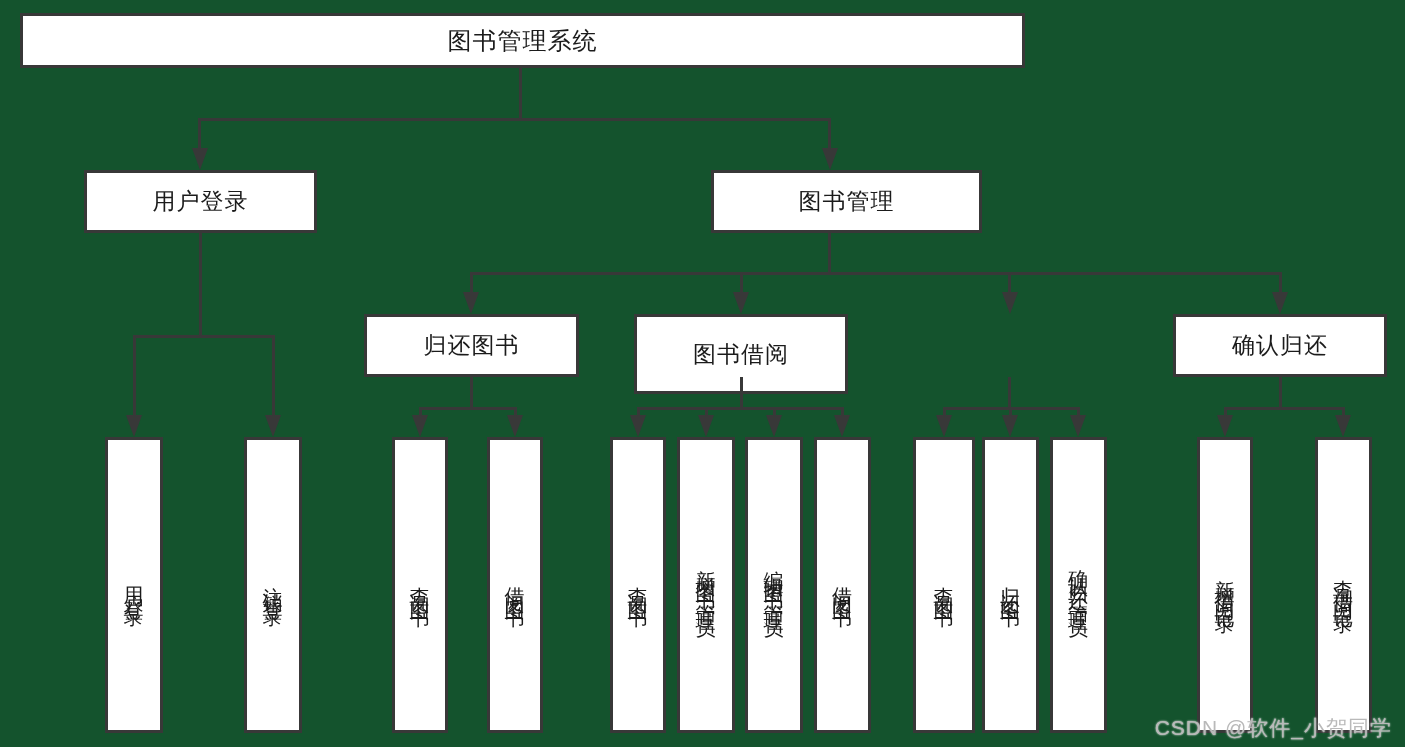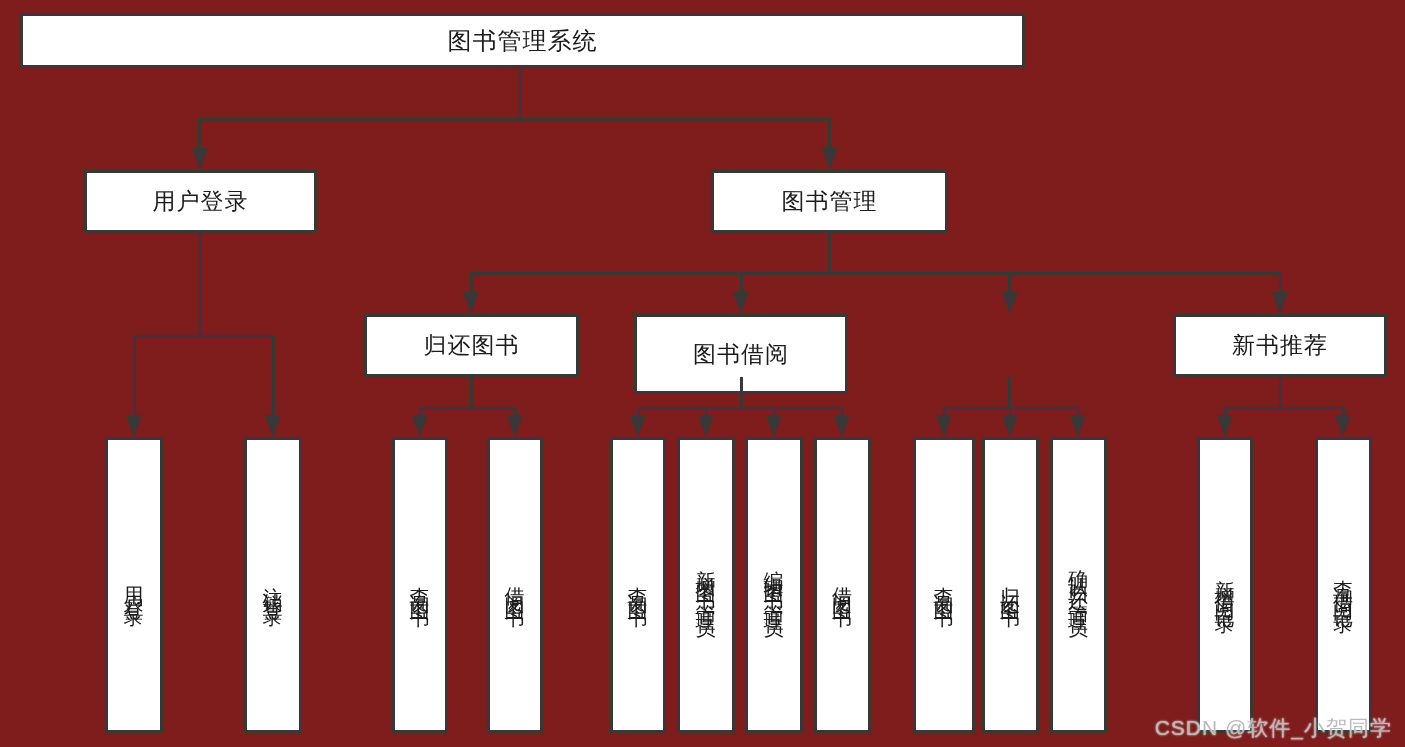--- a/index.html
+++ b/index.html
@@ -4,21 +4,21 @@
 <style>
   :root{
     --line:#383838;
     --ink:#1b1b1b;
     --wm:#b9b9b9;
   }
   html,body{margin:0;padding:0;background:#ffffff;}
   .canvas{
     position:relative;
     width:1405px;height:747px;
-    background:#7f1d1d;
+    background:#14532d;
     font-family:"Liberation Sans", sans-serif;
     color:var(--ink);
     overflow:hidden;
   }
   .box{
     position:absolute;
     box-sizing:border-box;
     border:3px solid var(--line);
     background:#ffffff;
     display:flex;
@@ -71,21 +71,21 @@
   <div class="box root" style="left:20px;top:13px;width:1005px;height:55px;">图书管理系统</div>
 
   <div class="vline" style="left:519px;top:68px;height:53px;"></div>
   <div class="hline" style="left:198px;top:118px;width:633px;"></div>
   <div class="vline" style="left:198px;top:118px;height:33px;"></div>
   <div class="arw" style="left:192px;top:148px;"></div>
   <div class="vline" style="left:828px;top:118px;height:33px;"></div>
   <div class="arw" style="left:822px;top:148px;"></div>
 
   <div class="box" style="left:84px;top:170px;width:233px;height:63px;">用户登录</div>
-  <div class="box" style="left:711px;top:170px;width:237px;height:63px;">图书管理</div>
+  <div class="box" style="left:711px;top:170px;width:271px;height:63px;">图书管理</div>
 
   <div class="vline" style="left:199px;top:233px;height:105px;"></div>
   <div class="hline" style="left:133px;top:335px;width:142px;"></div>
   <div class="vline" style="left:133px;top:335px;height:83px;"></div>
   <div class="arw" style="left:126px;top:415px;"></div>
   <div class="vline" style="left:272px;top:335px;height:83px;"></div>
   <div class="arw" style="left:265px;top:415px;"></div>
 
   <div class="vline" style="left:828px;top:233px;height:42px;"></div>
   <div class="hline" style="left:470px;top:272px;width:812px;"></div>
@@ -93,21 +93,21 @@
   <div class="arw" style="left:463px;top:292px;"></div>
   <div class="vline" style="left:740px;top:272px;height:23px;"></div>
   <div class="arw" style="left:733px;top:292px;"></div>
   <div class="vline" style="left:1008px;top:272px;height:23px;"></div>
   <div class="arw" style="left:1002px;top:292px;"></div>
   <div class="vline" style="left:1279px;top:272px;height:23px;"></div>
   <div class="arw" style="left:1272px;top:292px;"></div>
 
   <div class="box" style="left:364px;top:314px;width:215px;height:63px;">归还图书</div>
   <div class="box" style="left:634px;top:314px;width:214px;height:80px;">图书借阅</div>
-  <div class="box" style="left:1173px;top:314px;width:214px;height:63px;">新书推荐</div>
+  <div class="box" style="left:1173px;top:314px;width:214px;height:63px;">确认归还</div>
 
   <div class="vline" style="left:470px;top:377px;height:33px;"></div>
   <div class="hline" style="left:419px;top:407px;width:98px;"></div>
   <div class="vline" style="left:419px;top:407px;height:12px;"></div>
   <div class="arw" style="left:412px;top:415px;"></div>
   <div class="vline" style="left:514px;top:407px;height:12px;"></div>
   <div class="arw" style="left:507px;top:415px;"></div>
 
   <div class="vline" style="left:740px;top:377px;height:33px;"></div>
   <div class="hline" style="left:637px;top:407px;width:207px;"></div>

